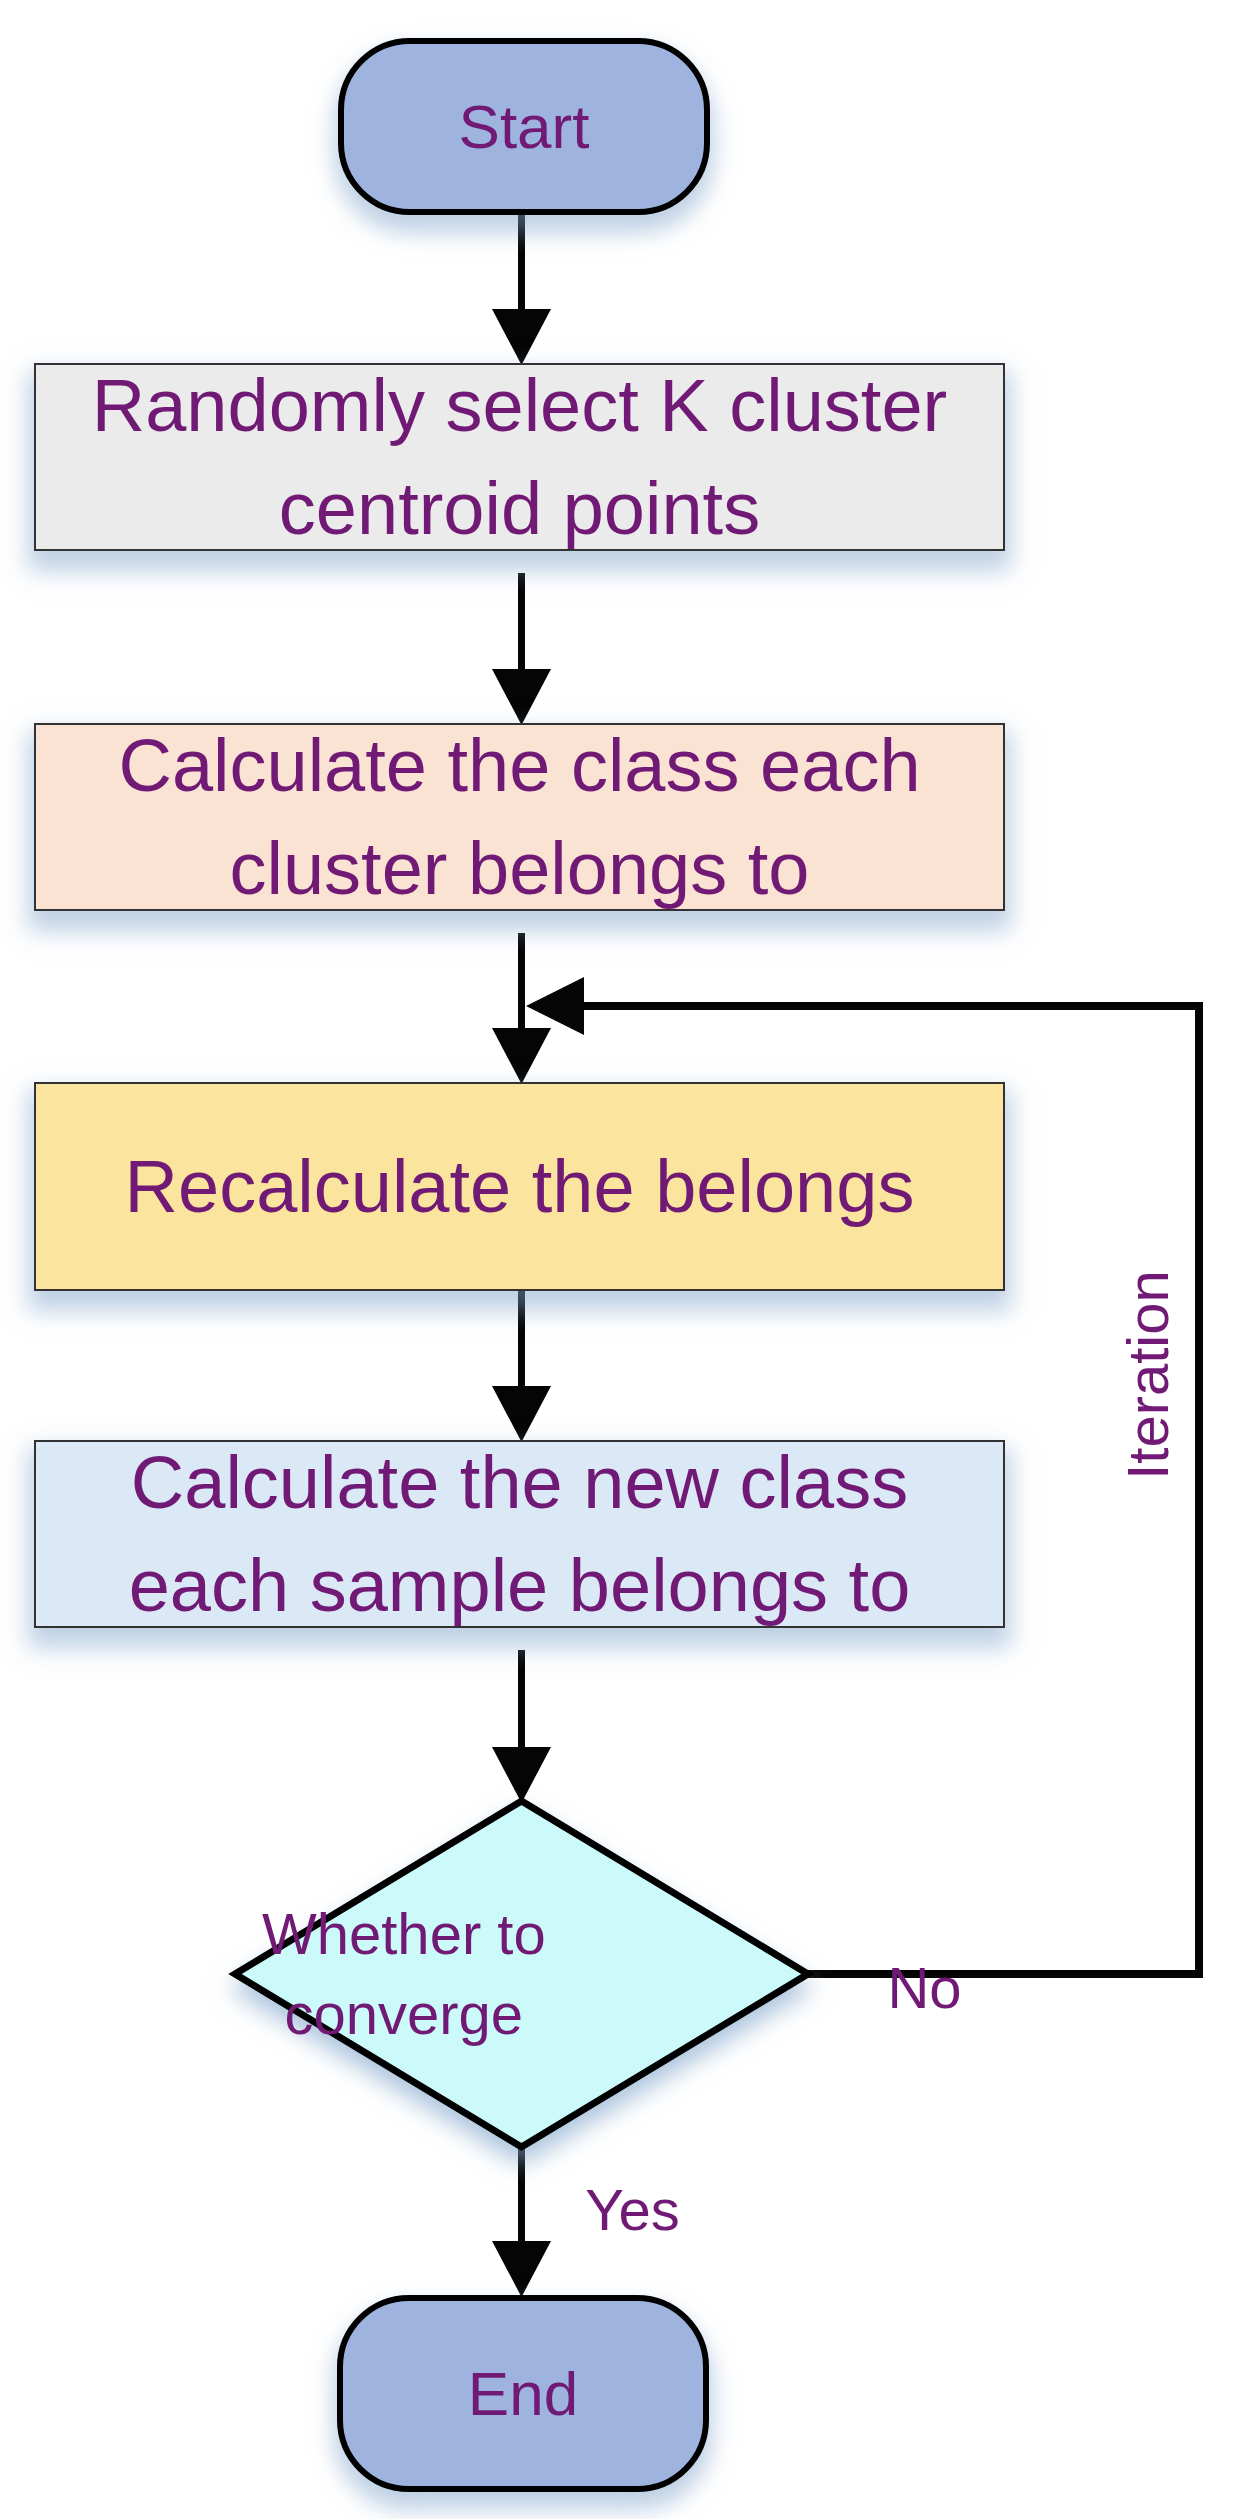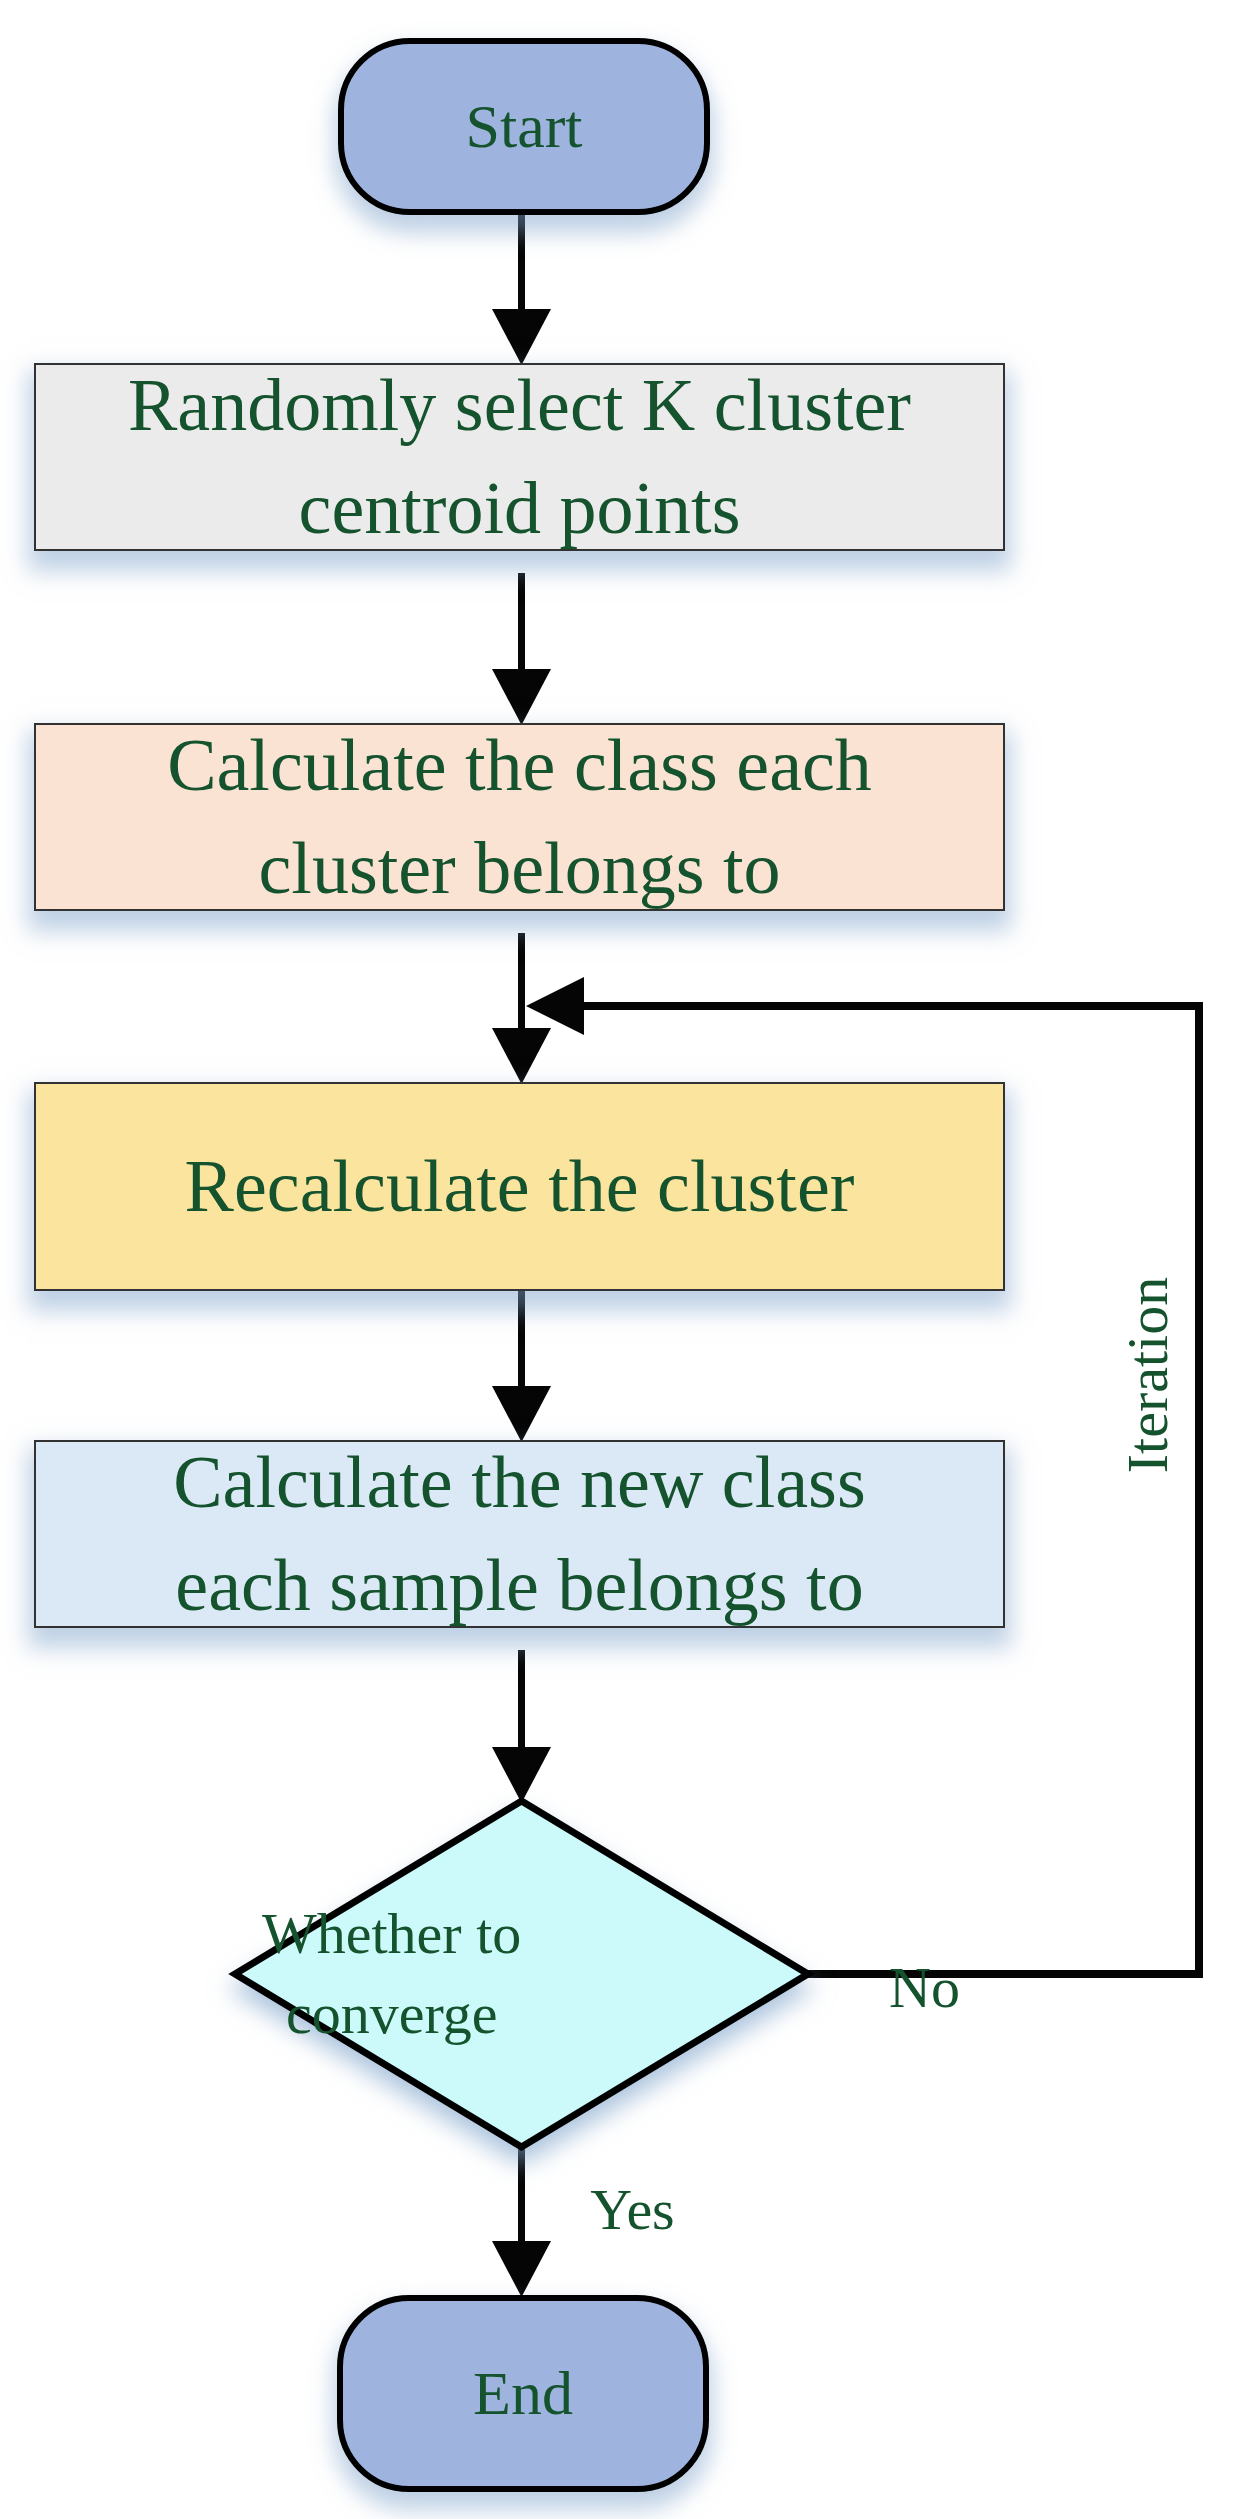--- a/index.html
+++ b/index.html
@@ -2,22 +2,22 @@
 <html><head>
 <meta charset="utf-8">
 <style>
   html,body{margin:0;padding:0;background:#ffffff;}
   .canvas{
     position:relative;
     width:1238px;
     height:2519px;
     background:#ffffff;
     overflow:hidden;
-    font-family:Liberation Serif, serif;
-    color:#14532d;
+    font-family:Liberation Sans, sans-serif;
+    color:#701a75;
   }
   .connector-layer{
     position:absolute;
     left:0; top:0;
     width:1238px;
     height:2519px;
     z-index:1;
   }
   .connector-layer line, .connector-layer polyline{
     stroke:#050505;
@@ -136,21 +136,21 @@
     <span class="node-label">Randomly select K cluster
 centroid points</span>
   </div>
 
   <div class="node process step2-node" style="background-color: rgb(251, 227, 212);">
     <span class="node-label">Calculate the class each
 cluster belongs to</span>
   </div>
 
   <div class="node process step3-node" style="background-color: rgb(250, 228, 158);">
-    <span class="node-label">Recalculate the cluster</span>
+    <span class="node-label">Recalculate the belongs</span>
   </div>
 
   <div class="node process step4-node" style="background-color: rgb(219, 232, 245);">
     <span class="node-label">Calculate the new class
 each sample belongs to</span>
   </div>
 
   <div class="decision-label">
     <span class="node-label">Whether to
 converge</span>

